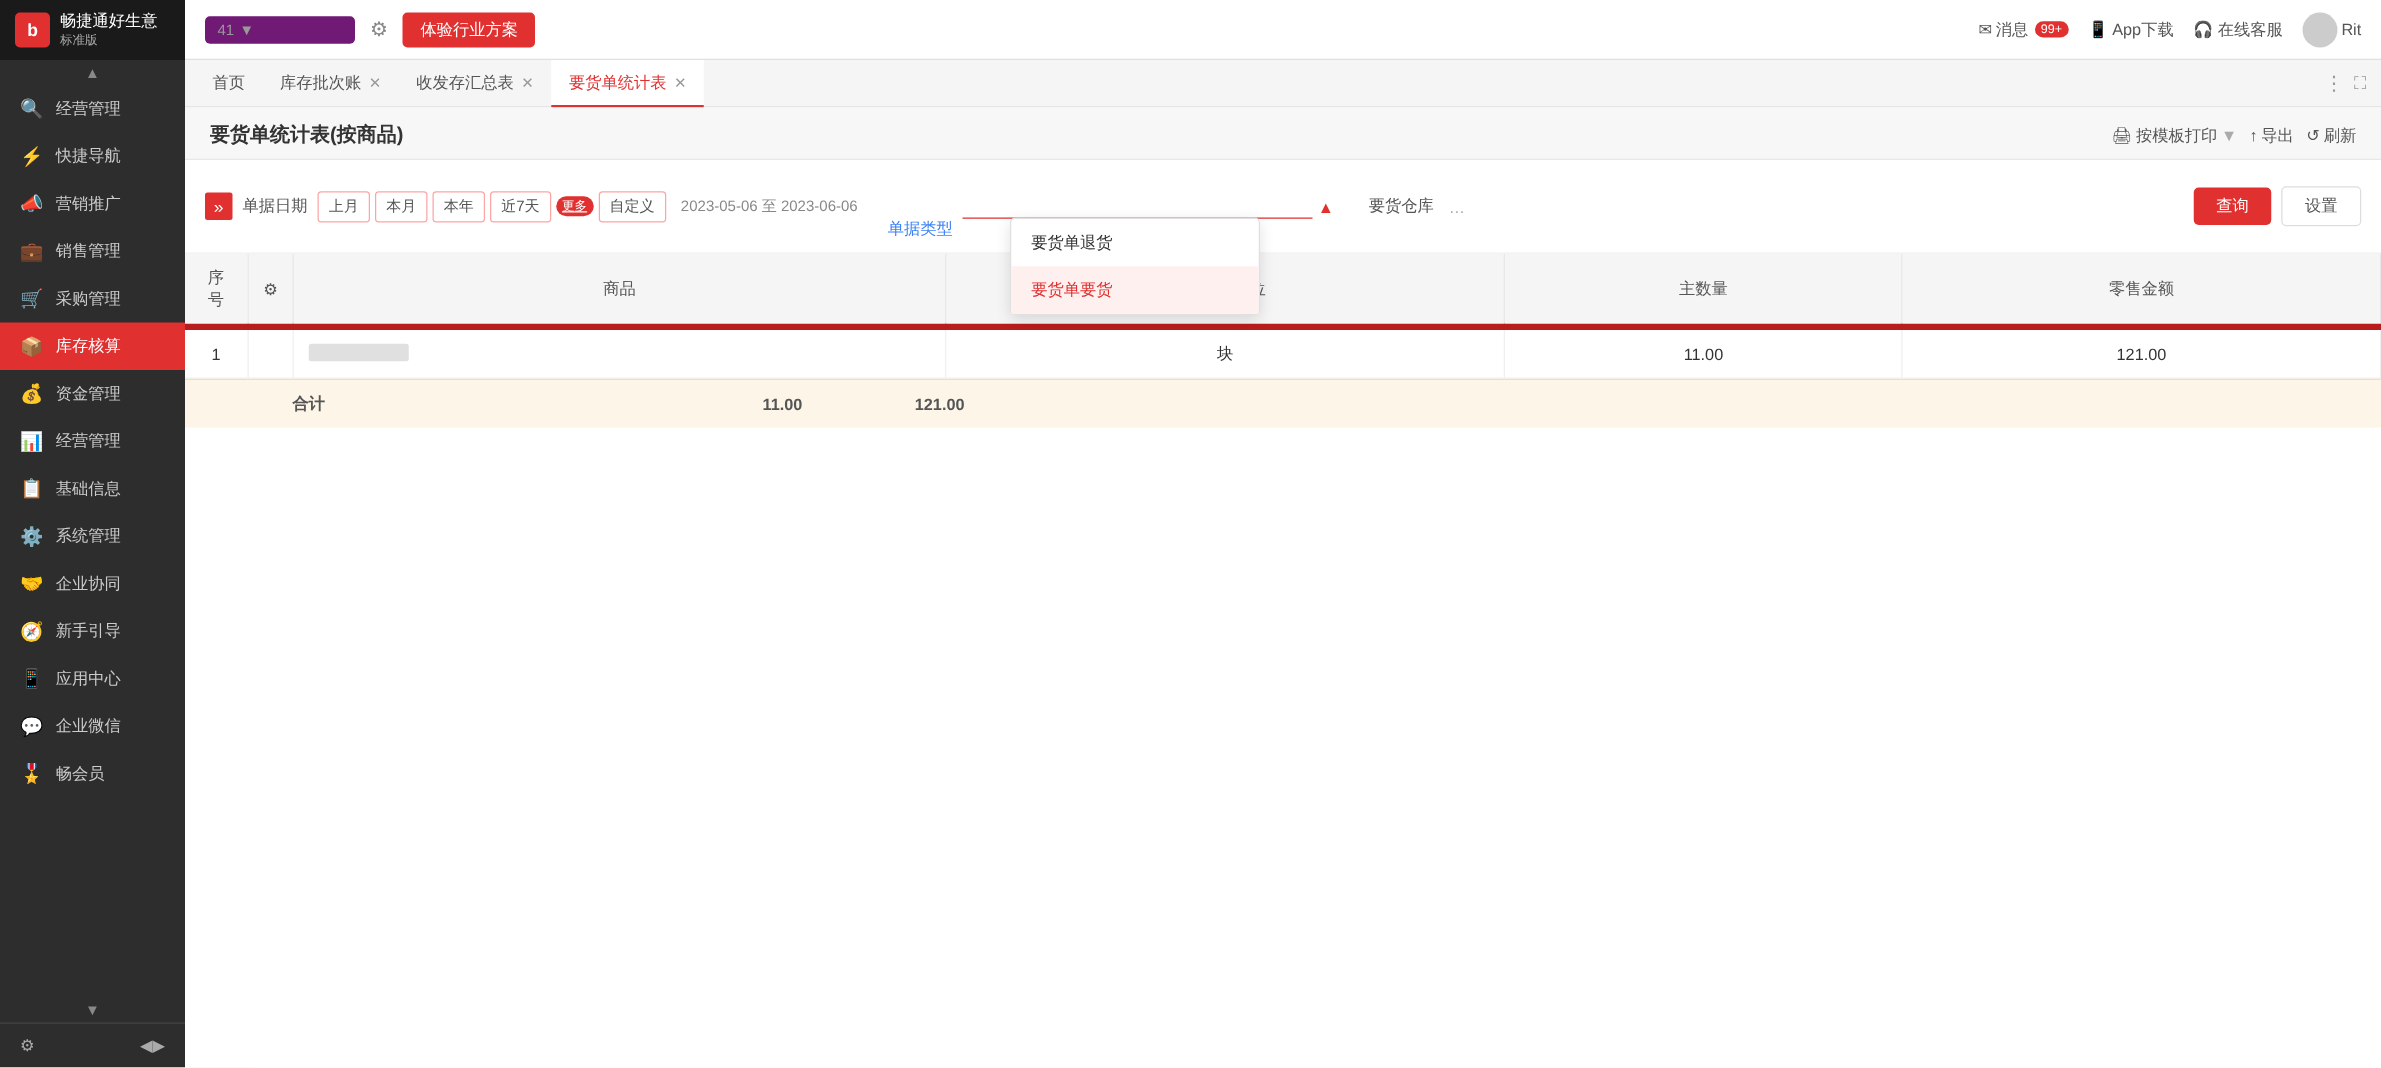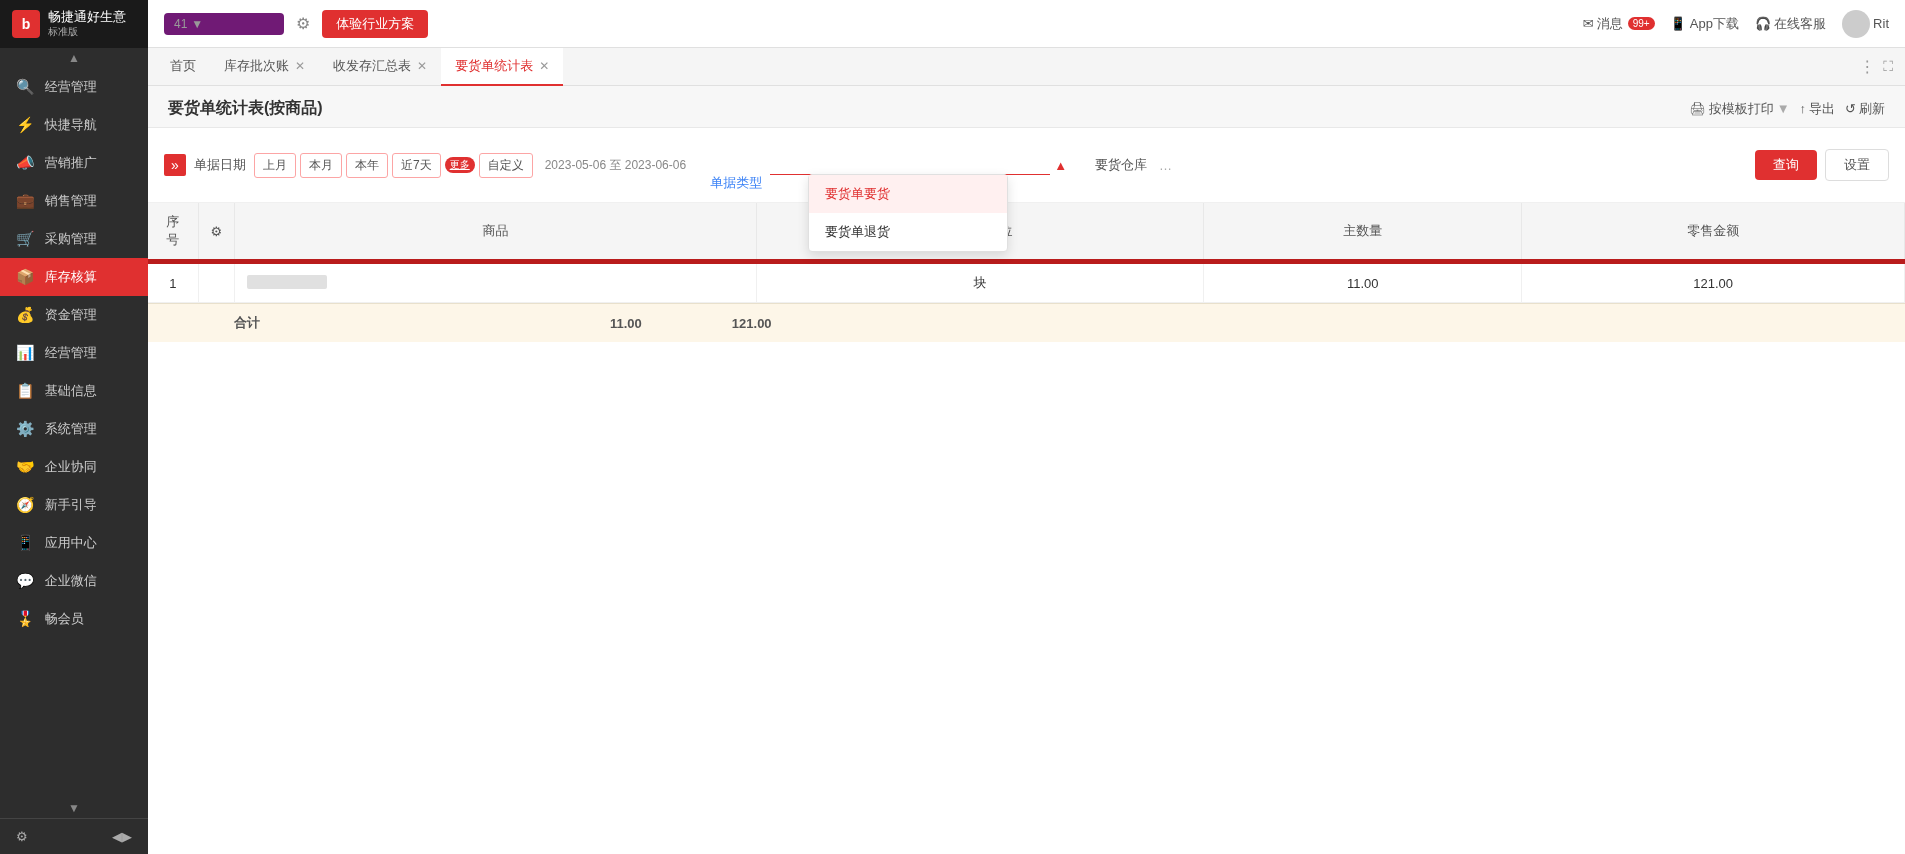--- a/index.html
+++ b/index.html
@@ -503,22 +503,22 @@
       <div class="filter-select-container">
         <input class="filter-select-input" value="" style="">
         <span class="filter-select-arrow">▲</span>
       </div>
       <span class="filter-warehouse-label">要货仓库</span>
       <span class="filter-warehouse-more">…</span>
       <button class="filter-btn-query">查询</button>
       <button class="filter-btn-settings">设置</button>
 
       <div class="dropdown-overlay">
+        <div class="dropdown-item">要货单退货</div>
         <div class="dropdown-item selected">要货单要货</div>
-        <div class="dropdown-item">要货单退货</div>
       </div>
     </div>
 
     <div class="table-container">
       <table>
         <thead>
           <tr>
             <th>序号</th>
             <th style="width:36px;">⚙</th>
             <th>商品</th>

